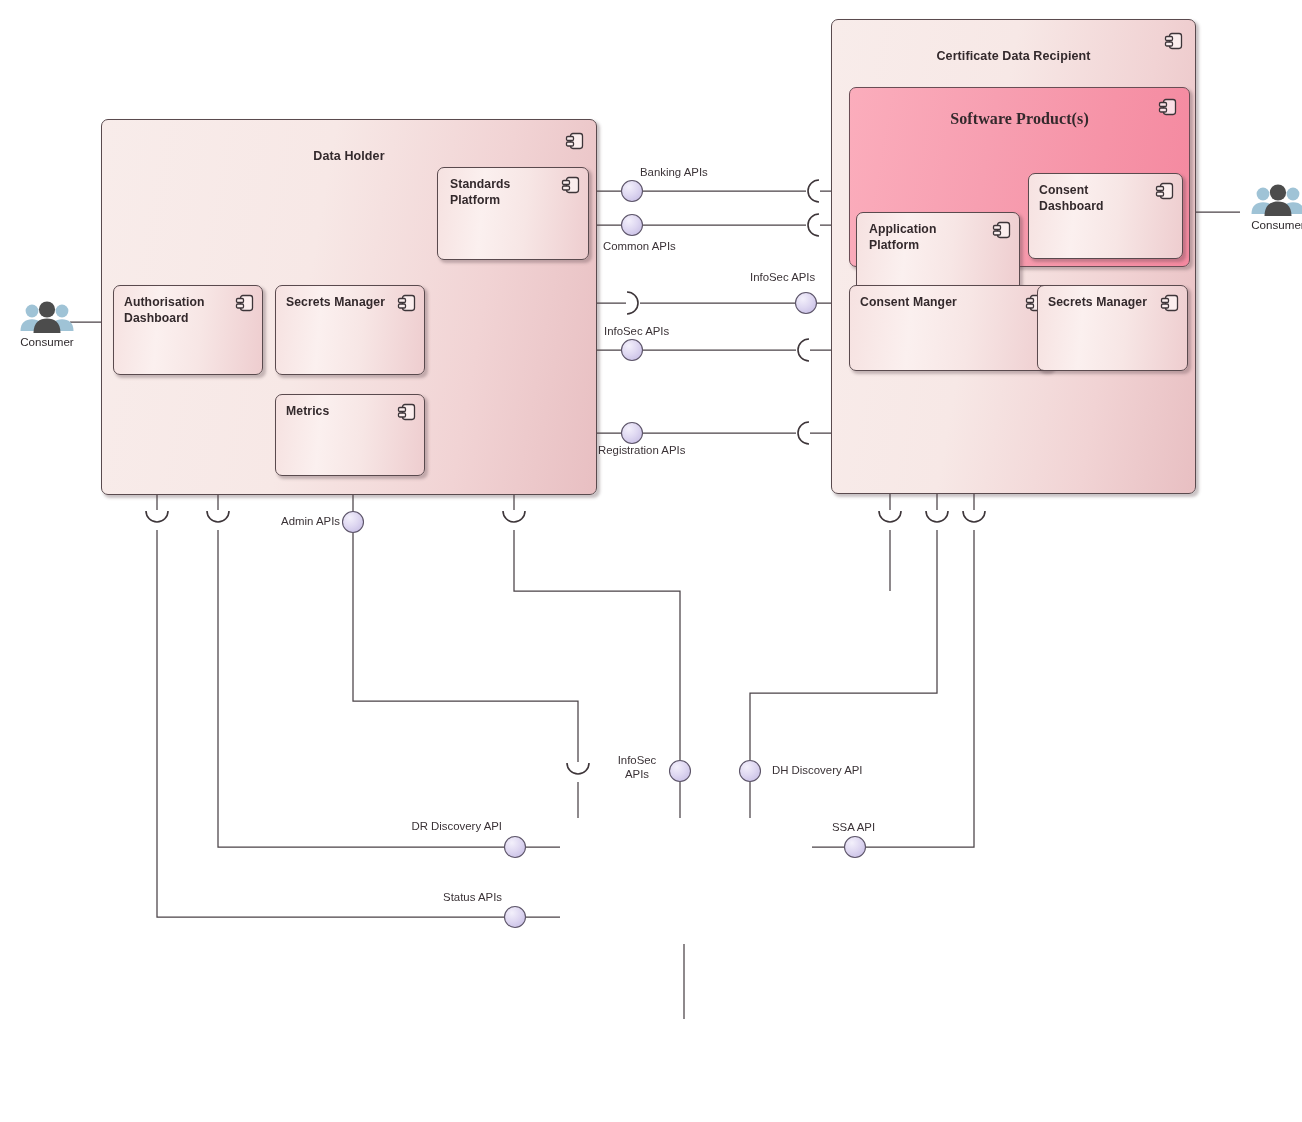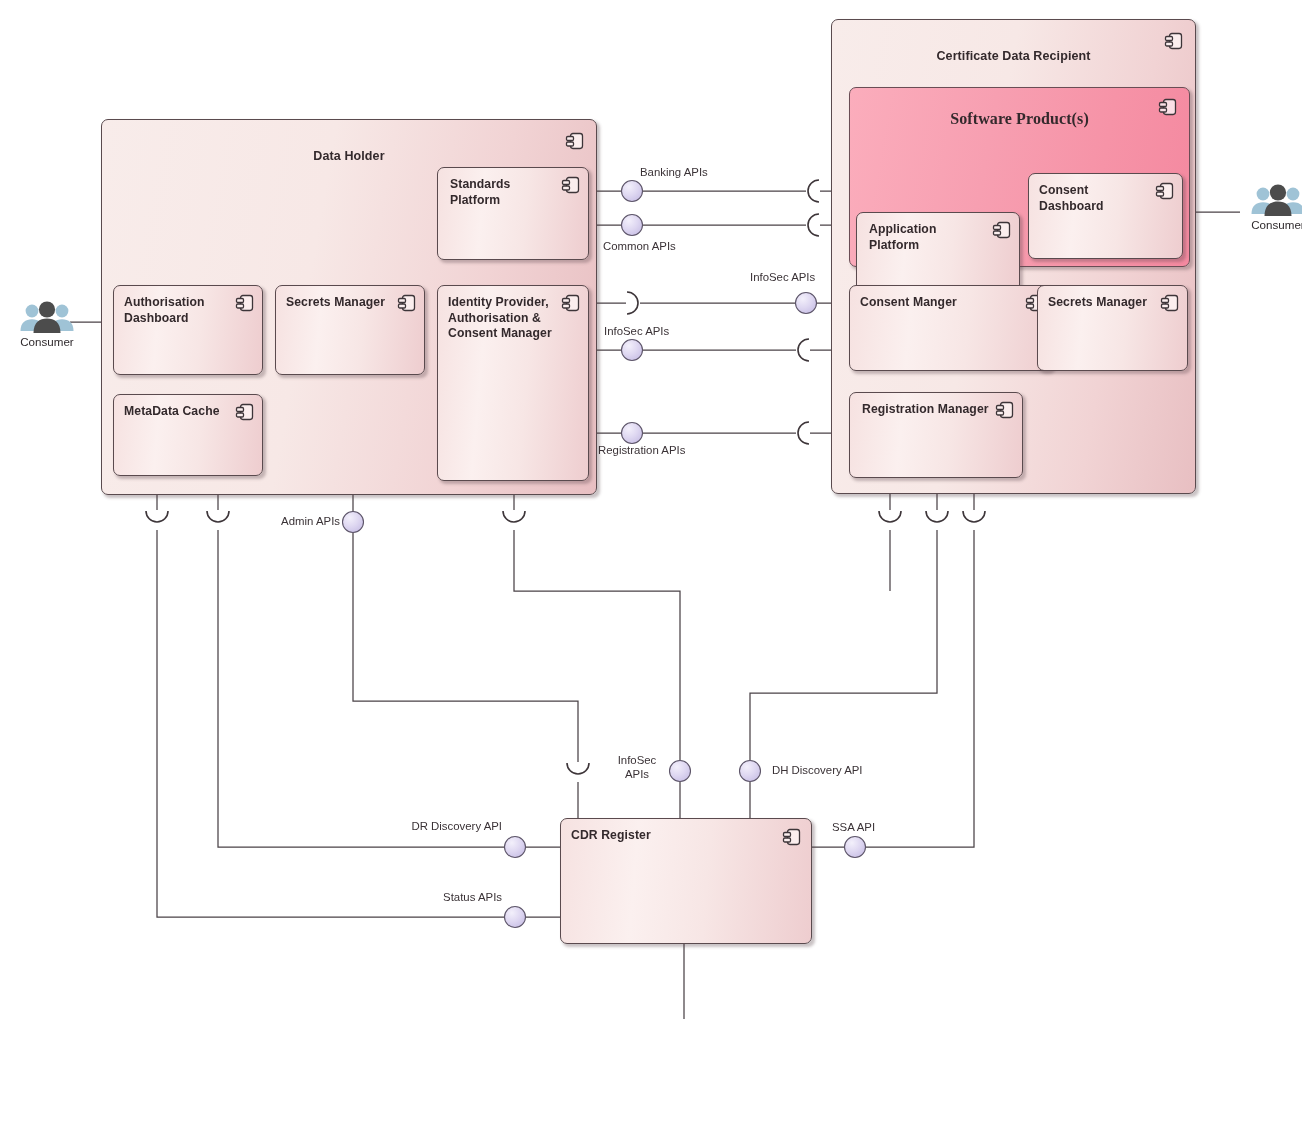--- a/index.html
+++ b/index.html
@@ -186,48 +186,34 @@
       <svg viewBox="0 0 22 22">
           <g fill="#fbeeee" stroke="#3d3539" stroke-width="1.3">
         <rect x="6.5" y="3.5" width="12" height="15" rx="2.4"></rect>
         <rect x="2.5" y="6.5" width="7" height="4" rx="1.3"></rect>
         <rect x="2.5" y="12" width="7" height="4" rx="1.3"></rect>
           </g>
         </svg>
     </span>
   </div>
 
-  <div class="node comp" style="left:437px;top:285px;width:152px;height:196px;">
-    <div class="title" style="white-space: pre-line;">Identity Provider,
-Authorisation &amp;
-Consent Manager</div>
-    <span class="cicon" style="right:6px;top:6px;">
-      <svg viewBox="0 0 22 22">
-          <g fill="#fbeeee" stroke="#3d3539" stroke-width="1.3">
-        <rect x="6.5" y="3.5" width="12" height="15" rx="2.4"></rect>
-        <rect x="2.5" y="6.5" width="7" height="4" rx="1.3"></rect>
-        <rect x="2.5" y="12" width="7" height="4" rx="1.3"></rect>
-          </g>
-        </svg>
-    </span>
-  </div>
-
-  <div class="node comp" style="left:113px;top:394px;width:150px;height:82px;">
-    <div class="title">MetaData Cache</div>
-    <span class="cicon" style="right:6px;top:6px;">
-      <svg viewBox="0 0 22 22">
-          <g fill="#fbeeee" stroke="#3d3539" stroke-width="1.3">
-        <rect x="6.5" y="3.5" width="12" height="15" rx="2.4"></rect>
-        <rect x="2.5" y="6.5" width="7" height="4" rx="1.3"></rect>
-        <rect x="2.5" y="12" width="7" height="4" rx="1.3"></rect>
-          </g>
-        </svg>
-    </span>
-  </div>
-
+
+
+  <div class="node comp" style="left:275px;top:394px;width:150px;height:82px;">
+    <div class="title">Metrics</div>
+    <span class="cicon" style="right:6px;top:6px;">
+      <svg viewBox="0 0 22 22">
+          <g fill="#fbeeee" stroke="#3d3539" stroke-width="1.3">
+        <rect x="6.5" y="3.5" width="12" height="15" rx="2.4"></rect>
+        <rect x="2.5" y="6.5" width="7" height="4" rx="1.3"></rect>
+        <rect x="2.5" y="12" width="7" height="4" rx="1.3"></rect>
+          </g>
+        </svg>
+    </span>
+  </div>
 
   <div class="node outer" style="left:831px;top:19px;width:365px;height:475px;">
     <div class="title">Certificate Data Recipient</div>
     <span class="cicon" style="right:10px;top:10px;">
       <svg viewBox="0 0 22 22">
           <g fill="#fbeeee" stroke="#3d3539" stroke-width="1.3">
         <rect x="6.5" y="3.5" width="12" height="15" rx="2.4"></rect>
         <rect x="2.5" y="6.5" width="7" height="4" rx="1.3"></rect>
         <rect x="2.5" y="12" width="7" height="4" rx="1.3"></rect>
           </g>
@@ -294,45 +280,21 @@
       <svg viewBox="0 0 22 22">
           <g fill="#fbeeee" stroke="#3d3539" stroke-width="1.3">
         <rect x="6.5" y="3.5" width="12" height="15" rx="2.4"></rect>
         <rect x="2.5" y="6.5" width="7" height="4" rx="1.3"></rect>
         <rect x="2.5" y="12" width="7" height="4" rx="1.3"></rect>
           </g>
         </svg>
     </span>
   </div>
 
-  <div class="node comp lead" style="left:849px;top:392px;width:174px;height:86px;">
-    <div class="title">Registration Manager</div>
-    <span class="cicon" style="right:6px;top:6px;">
-      <svg viewBox="0 0 22 22">
-          <g fill="#fbeeee" stroke="#3d3539" stroke-width="1.3">
-        <rect x="6.5" y="3.5" width="12" height="15" rx="2.4"></rect>
-        <rect x="2.5" y="6.5" width="7" height="4" rx="1.3"></rect>
-        <rect x="2.5" y="12" width="7" height="4" rx="1.3"></rect>
-          </g>
-        </svg>
-    </span>
-  </div>
-
-  <div class="node comp" style="left:560px;top:818px;width:252px;height:126px;">
-    <div class="title">CDR Register</div>
-    <span class="cicon" style="right:8px;top:7px;">
-      <svg viewBox="0 0 22 22">
-          <g fill="#fbeeee" stroke="#3d3539" stroke-width="1.3">
-        <rect x="6.5" y="3.5" width="12" height="15" rx="2.4"></rect>
-        <rect x="2.5" y="6.5" width="7" height="4" rx="1.3"></rect>
-        <rect x="2.5" y="12" width="7" height="4" rx="1.3"></rect>
-          </g>
-        </svg>
-    </span>
-  </div>
+
 
 
   <div class="actor" style="left:1px;top:300px;">
     <div class="glyph">
       <svg width="64" height="34" viewBox="0 0 64 34">
         <g fill="#9fc3d6">
           <circle cx="17" cy="11" r="6.4"></circle>
             <path d="M5.5,31 C5.5,22.5 10.5,19.2 17,19.2 C23.5,19.2 28.5,22.5 28.5,31 Z"></path>
           <circle cx="47" cy="11" r="6.4"></circle>
             <path d="M35.5,31 C35.5,22.5 40.5,19.2 47,19.2 C53.5,19.2 58.5,22.5 58.5,31 Z"></path>

